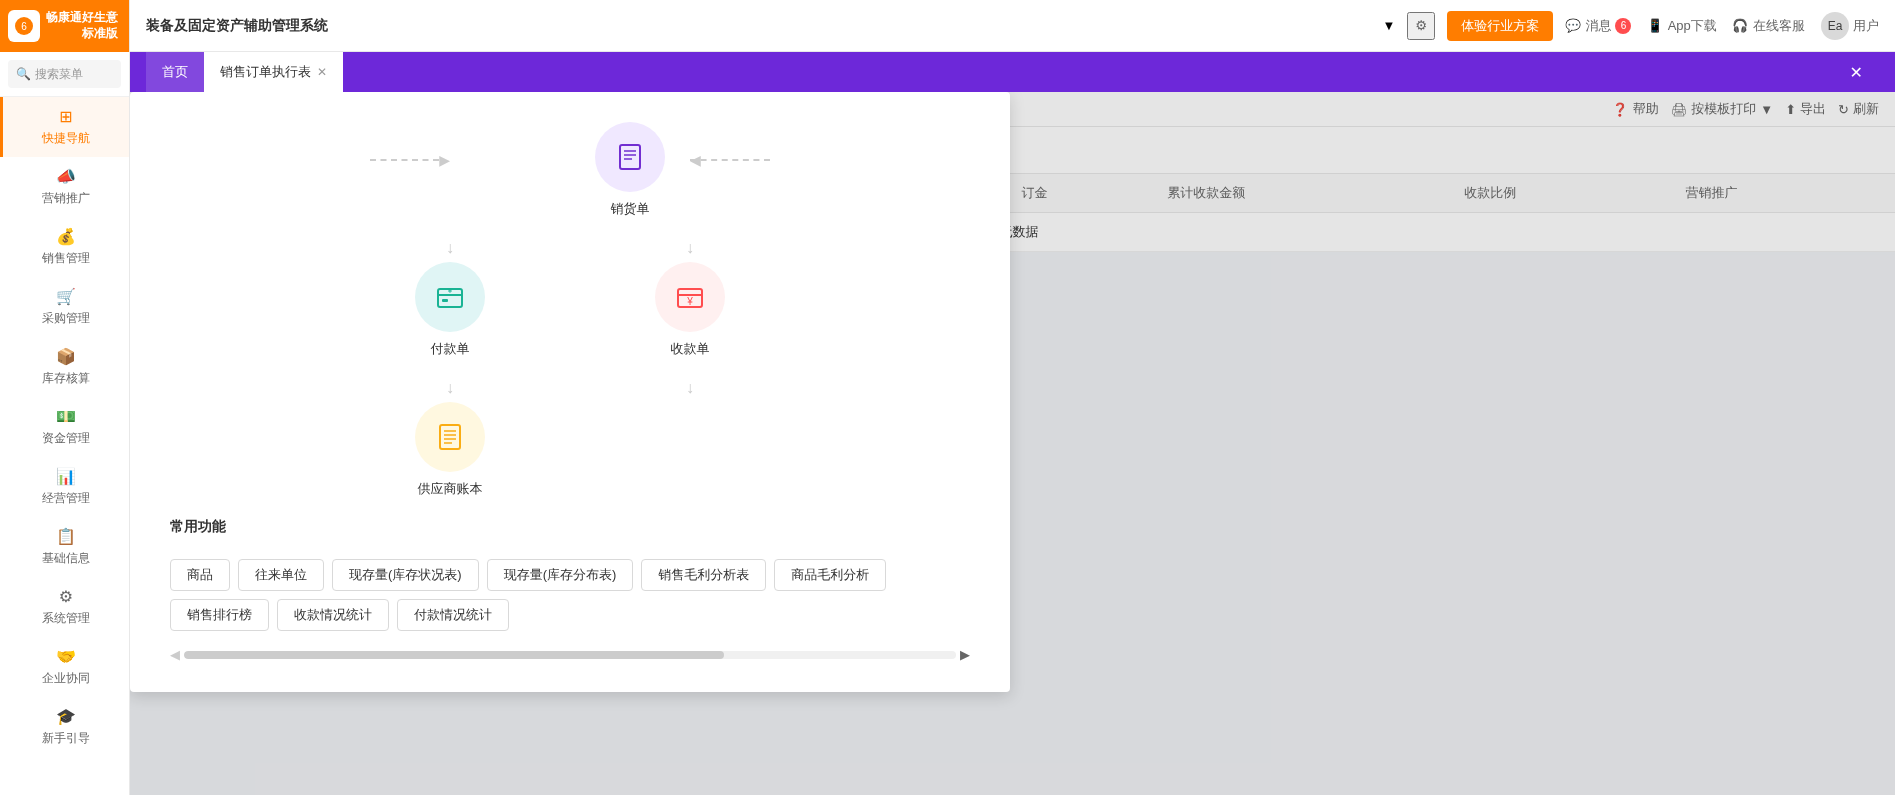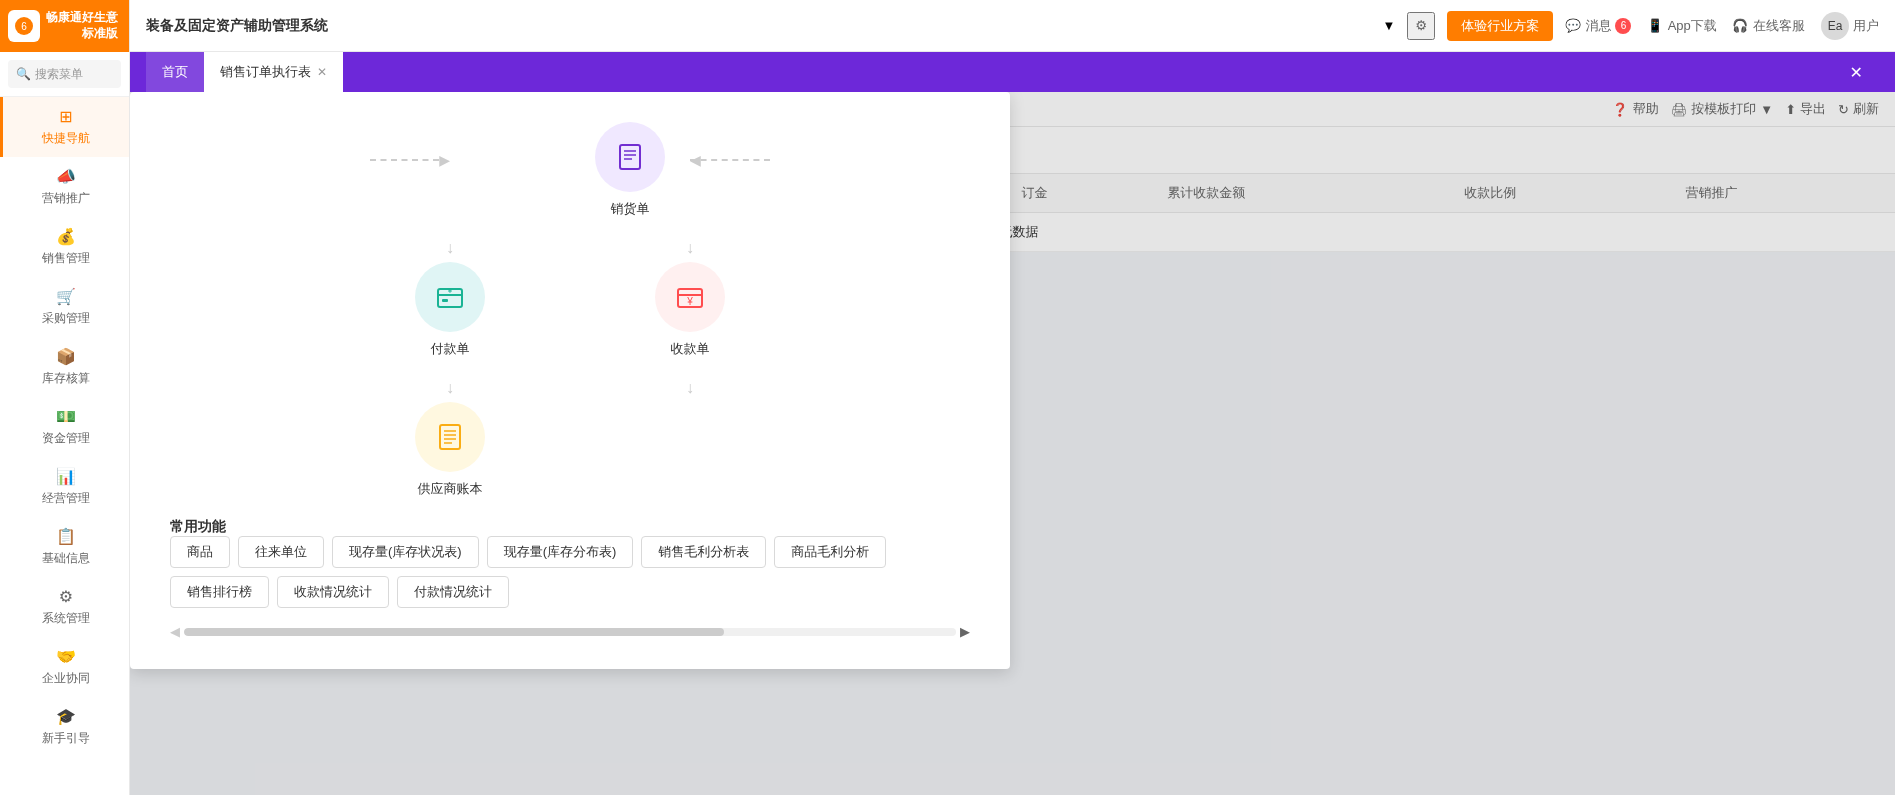--- a/index.html
+++ b/index.html
@@ -73,21 +73,21 @@
     .flow-circle { width: 70px; height: 70px; border-radius: 50%; display: flex; align-items: center; justify-content: center; font-size: 26px; }
     .flow-circle.green { background: #e8f8e8; color: #52c41a; }
     .flow-circle.orange { background: #fff0e6; color: #ff7d00; }
     .flow-circle.purple { background: #f0e8ff; color: #722ed1; }
     .flow-circle.teal { background: #e0f5f5; color: #1ab394; }
     .flow-circle.red { background: #fff0f0; color: #ff4d4f; }
     .flow-circle.yellow { background: #fff8e0; color: #faad14; }
     .flow-circle.blue { background: #e8f4ff; color: #1890ff; }
     .flow-label { font-size: 13px; color: #333; text-align: center; }
     .common-funcs { margin-top: 20px; }
-    .common-funcs-title { font-size: 14px; color: #333; margin-bottom: 0; font-weight: bold; }
+    .common-funcs-title { font-size: 14px; color: #333; margin-bottom: 23px; font-weight: bold; }
     .func-buttons { display: flex; flex-wrap: wrap; gap: 8px; }
     .func-btn { border: 1px solid #d9d9d9; background: #fff; border-radius: 4px; padding: 6px 16px; font-size: 13px; color: #333; cursor: pointer; }
     .scroll-indicator { display: flex; align-items: center; gap: 4px; margin-top: 10px; }
     .scroll-bar-track { flex: 1; height: 8px; background: #f0f0f0; border-radius: 4px; overflow: hidden; }
     .scroll-bar-thumb { height: 100%; width: 70%; background: #ccc; border-radius: 4px; }
   </style>
 </head>
 <body>
 
 <div class="app-container">

